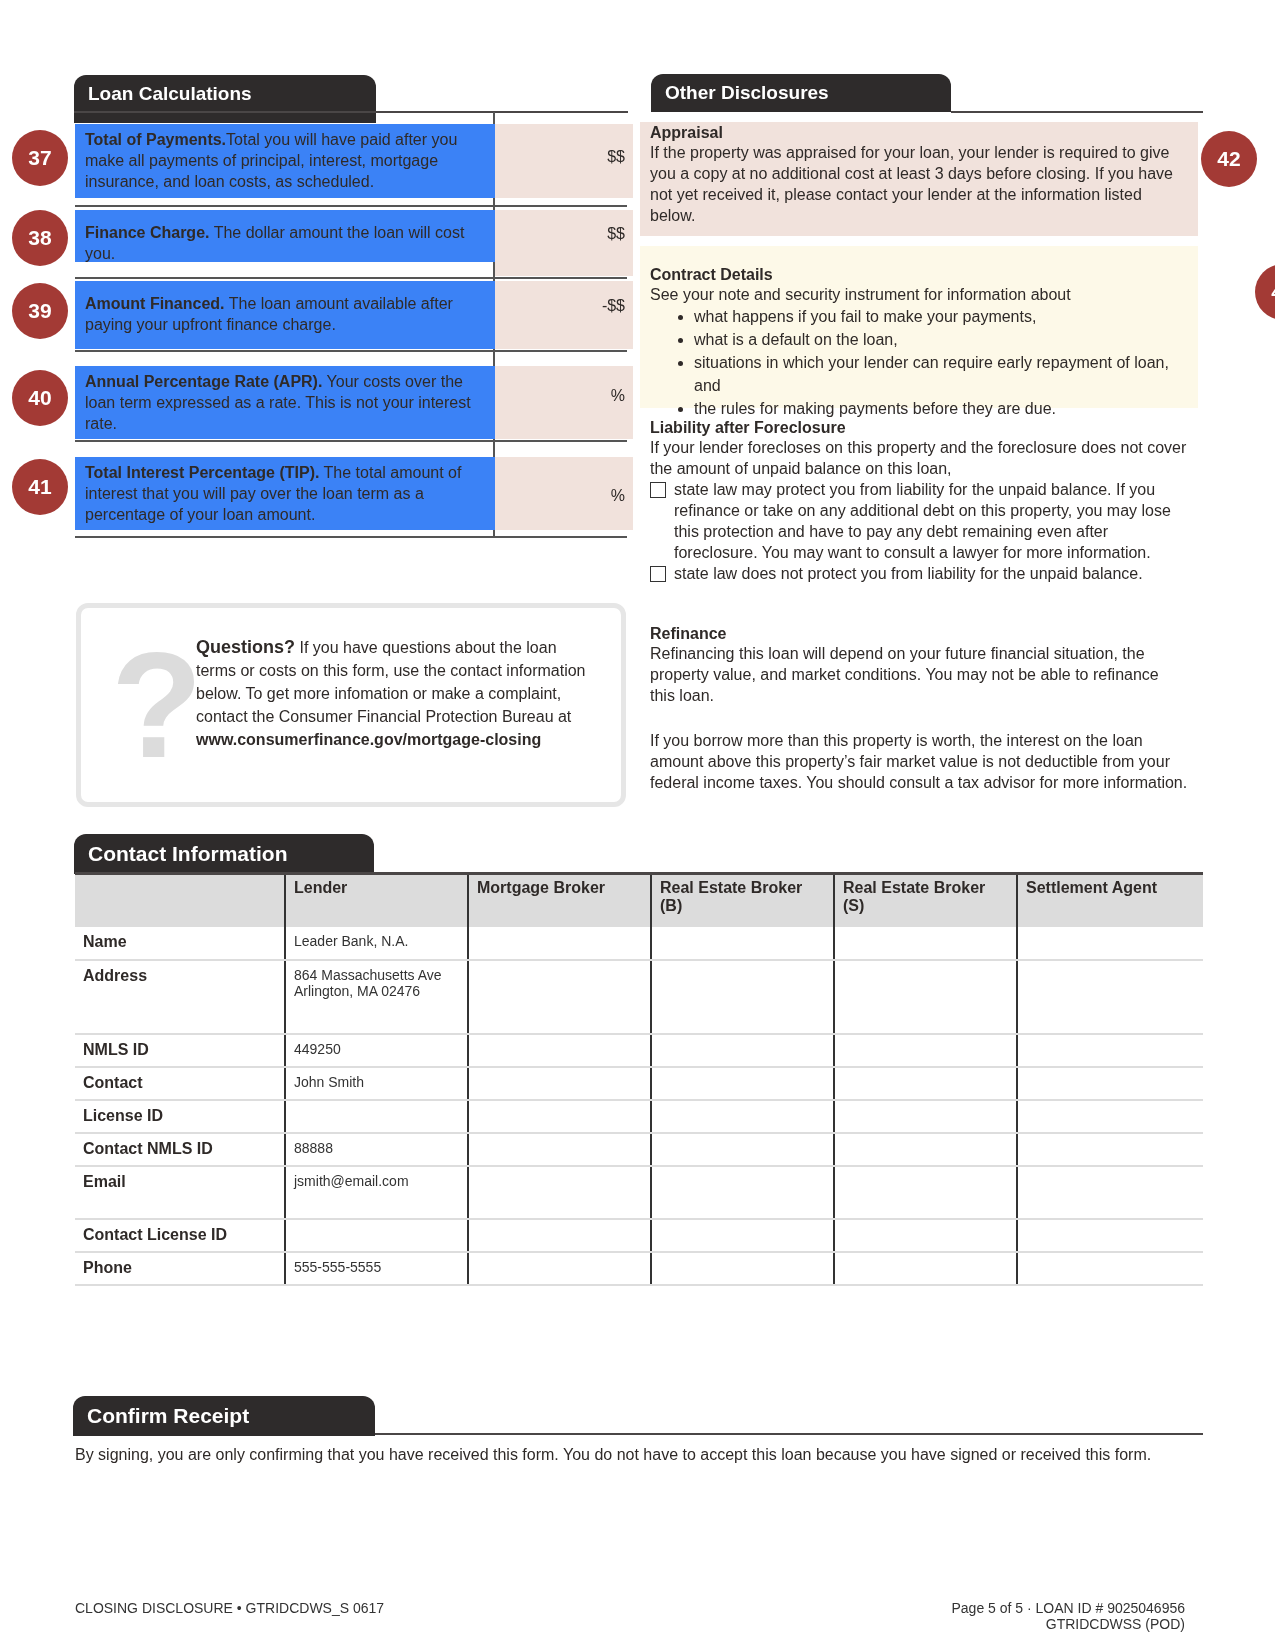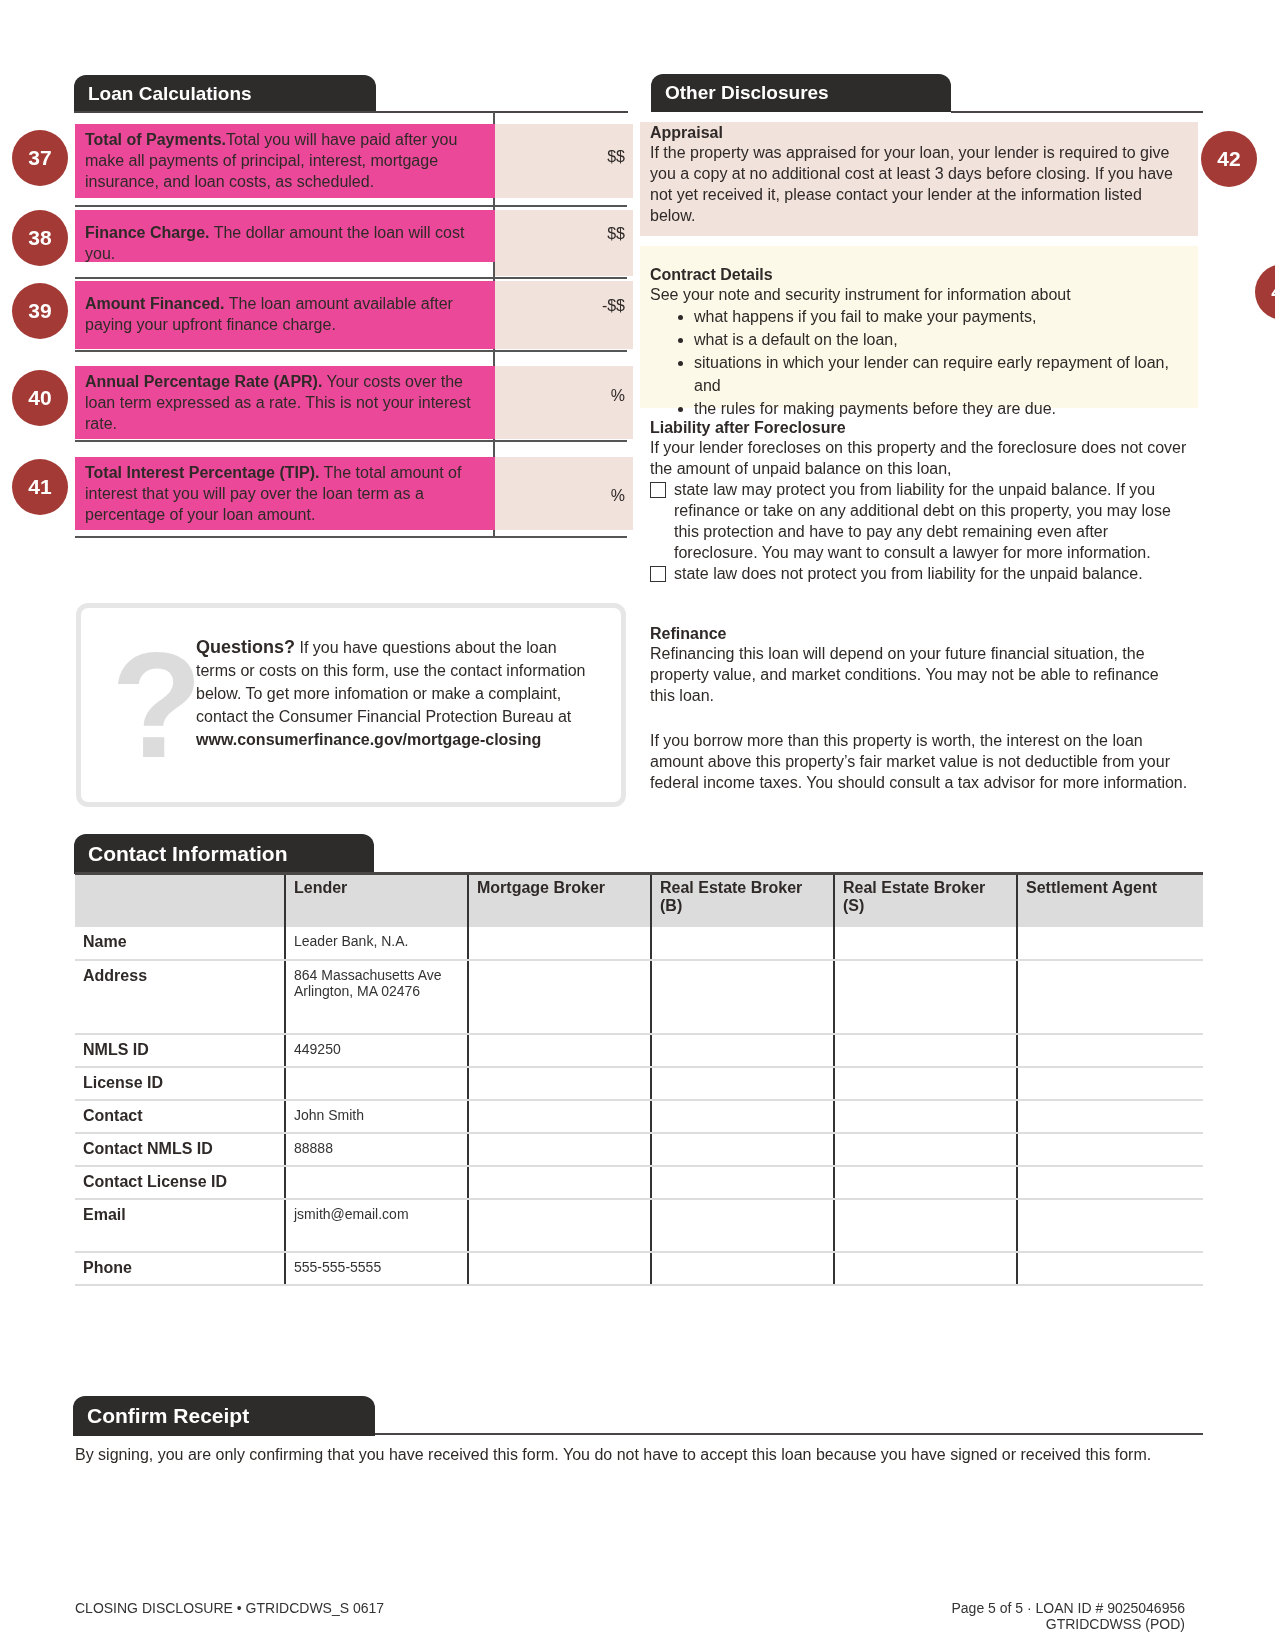--- a/index.html
+++ b/index.html
@@ -4,21 +4,21 @@
 <style>
   html, body { margin:0; padding:0; }
   body { width:1275px; height:1650px; background:#fff; position:relative; overflow:hidden;
          font-family:"Liberation Sans", sans-serif; color:#2f2a28; }
   .abs { position:absolute; }
   .tab-head { position:absolute; background:#2e2b2b; color:#fff; font-weight:bold;
               border-radius:12px 12px 0 0; padding:8px 14px 4px; box-sizing:border-box; font-size:19px; }
   .rule { position:absolute; height:2px; background:#4a4646; }
   .badge { position:absolute; width:56px; height:56px; border-radius:50%; background:#a33a35;
            color:#fff; font-weight:bold; font-size:21px; display:flex; align-items:center; justify-content:center; }
-  .lc-row { position:absolute; left:75px; width:560px; background:#ec4899; font-size:16px; line-height:21px; box-sizing:border-box; padding:5px 10px; }
+  .lc-row { position:absolute; left:75px; width:560px; background:#3b82f6; font-size:16px; line-height:21px; box-sizing:border-box; padding:5px 10px; }
   .lc-row b { font-weight:bold; }
   .lc-val { position:absolute; left:495px; width:130px; text-align:right; font-size:16px; }
   .lc-line { position:absolute; left:75px; width:552px; height:2px; background:#555; }
   .vline { position:absolute; width:2px; background:#555; }
   .sec-title { font-weight:bold; font-size:16px; }
   .sec-text { font-size:16px; line-height:21px; }
   .od { position:absolute; left:640px; width:558px; box-sizing:border-box; padding:2px 10px; }
   ul.bul { margin:0; padding-left:44px; }
   ul.bul li { font-size:16px; line-height:23px; }
   .cb { display:inline-block; width:14px; height:14px; border:1.5px solid #333; vertical-align:middle; margin-right:8px; background:#fff; }
@@ -31,21 +31,21 @@
   table.ct td { border-left:2px solid #333; border-bottom:2px solid #ddd; vertical-align:top; padding:6px 8px; font-size:14px; color:#333; }
   table.ct td:first-child { border-left:none; font-weight:bold; font-size:16px; color:#2f2a28; }
   .q-box { position:absolute; left:76px; top:603px; width:550px; height:204px; border:5px solid #e6e6e6; border-radius:12px; box-sizing:border-box; }
   .q-mark { position:absolute; left:30px; top:22px; font-size:150px; font-weight:bold; color:#dcdcdc; line-height:1; }
   .q-text { position:absolute; left:115px; top:28px; width:390px; font-size:16px; line-height:23px; }
   .footer { position:absolute; font-size:14px; color:#333; }
 </style>
 </head>
 <body>
 
-<div class="tab-head" style="left:74px;top:75px;width:302px;height:38px;">Loan Calculations</div>
+<div class="tab-head" style="left:74px;top:75px;width:302px;height:48px;">Loan Calculations</div>
 <div class="rule" style="left:74px;top:111px;width:554px;"></div>
 <div class="vline" style="left:493px;top:112px;height:426px;"></div>
 
 <div class="badge" style="left:12px;top:130px;">37</div>
 <div class="lc-row" style="top:124px;height:74px;width:420px;">
   <b>Total of Payments.</b><span>Total you will have paid after you make all payments of principal, interest, mortgage insurance, and loan costs, as scheduled.</span>
 </div>
 <div class="abs" style="left:495px;top:124px;width:138px;height:74px;background:#f1e2dc;"></div>
 <div class="lc-val" style="top:148px;">$$</div>
 <div class="lc-line" style="top:205px;"></div>
@@ -174,54 +174,54 @@
     </tr>
     <tr style="height:33px;">
       <td>NMLS ID</td>
       <td>449250</td>
       <td></td>
         <td></td>
         <td></td>
         <td></td>
     </tr>
     <tr style="height:33px;">
-      <td>License ID</td>
-      <td></td>
-      <td></td>
-        <td></td>
-        <td></td>
-        <td></td>
-    </tr>
-    <tr style="height:33px;">
       <td>Contact</td>
       <td>John Smith</td>
       <td></td>
         <td></td>
         <td></td>
         <td></td>
     </tr>
     <tr style="height:33px;">
+      <td>License ID</td>
+      <td></td>
+      <td></td>
+        <td></td>
+        <td></td>
+        <td></td>
+    </tr>
+    <tr style="height:33px;">
       <td>Contact NMLS ID</td>
       <td>88888</td>
-      <td></td>
-        <td></td>
-        <td></td>
-        <td></td>
-    </tr>
-    <tr style="height:33px;">
-      <td>Contact License ID</td>
-      <td></td>
       <td></td>
         <td></td>
         <td></td>
         <td></td>
     </tr>
     <tr style="height:53px;">
       <td>Email</td>
       <td>jsmith@email.com</td>
+      <td></td>
+        <td></td>
+        <td></td>
+        <td></td>
+    </tr>
+    <tr style="height:33px;">
+      <td>Contact License ID</td>
+      <td></td>
       <td></td>
         <td></td>
         <td></td>
         <td></td>
     </tr>
     <tr style="height:33px;">
       <td>Phone</td>
       <td>555-555-5555</td>
       <td></td>
         <td></td>

